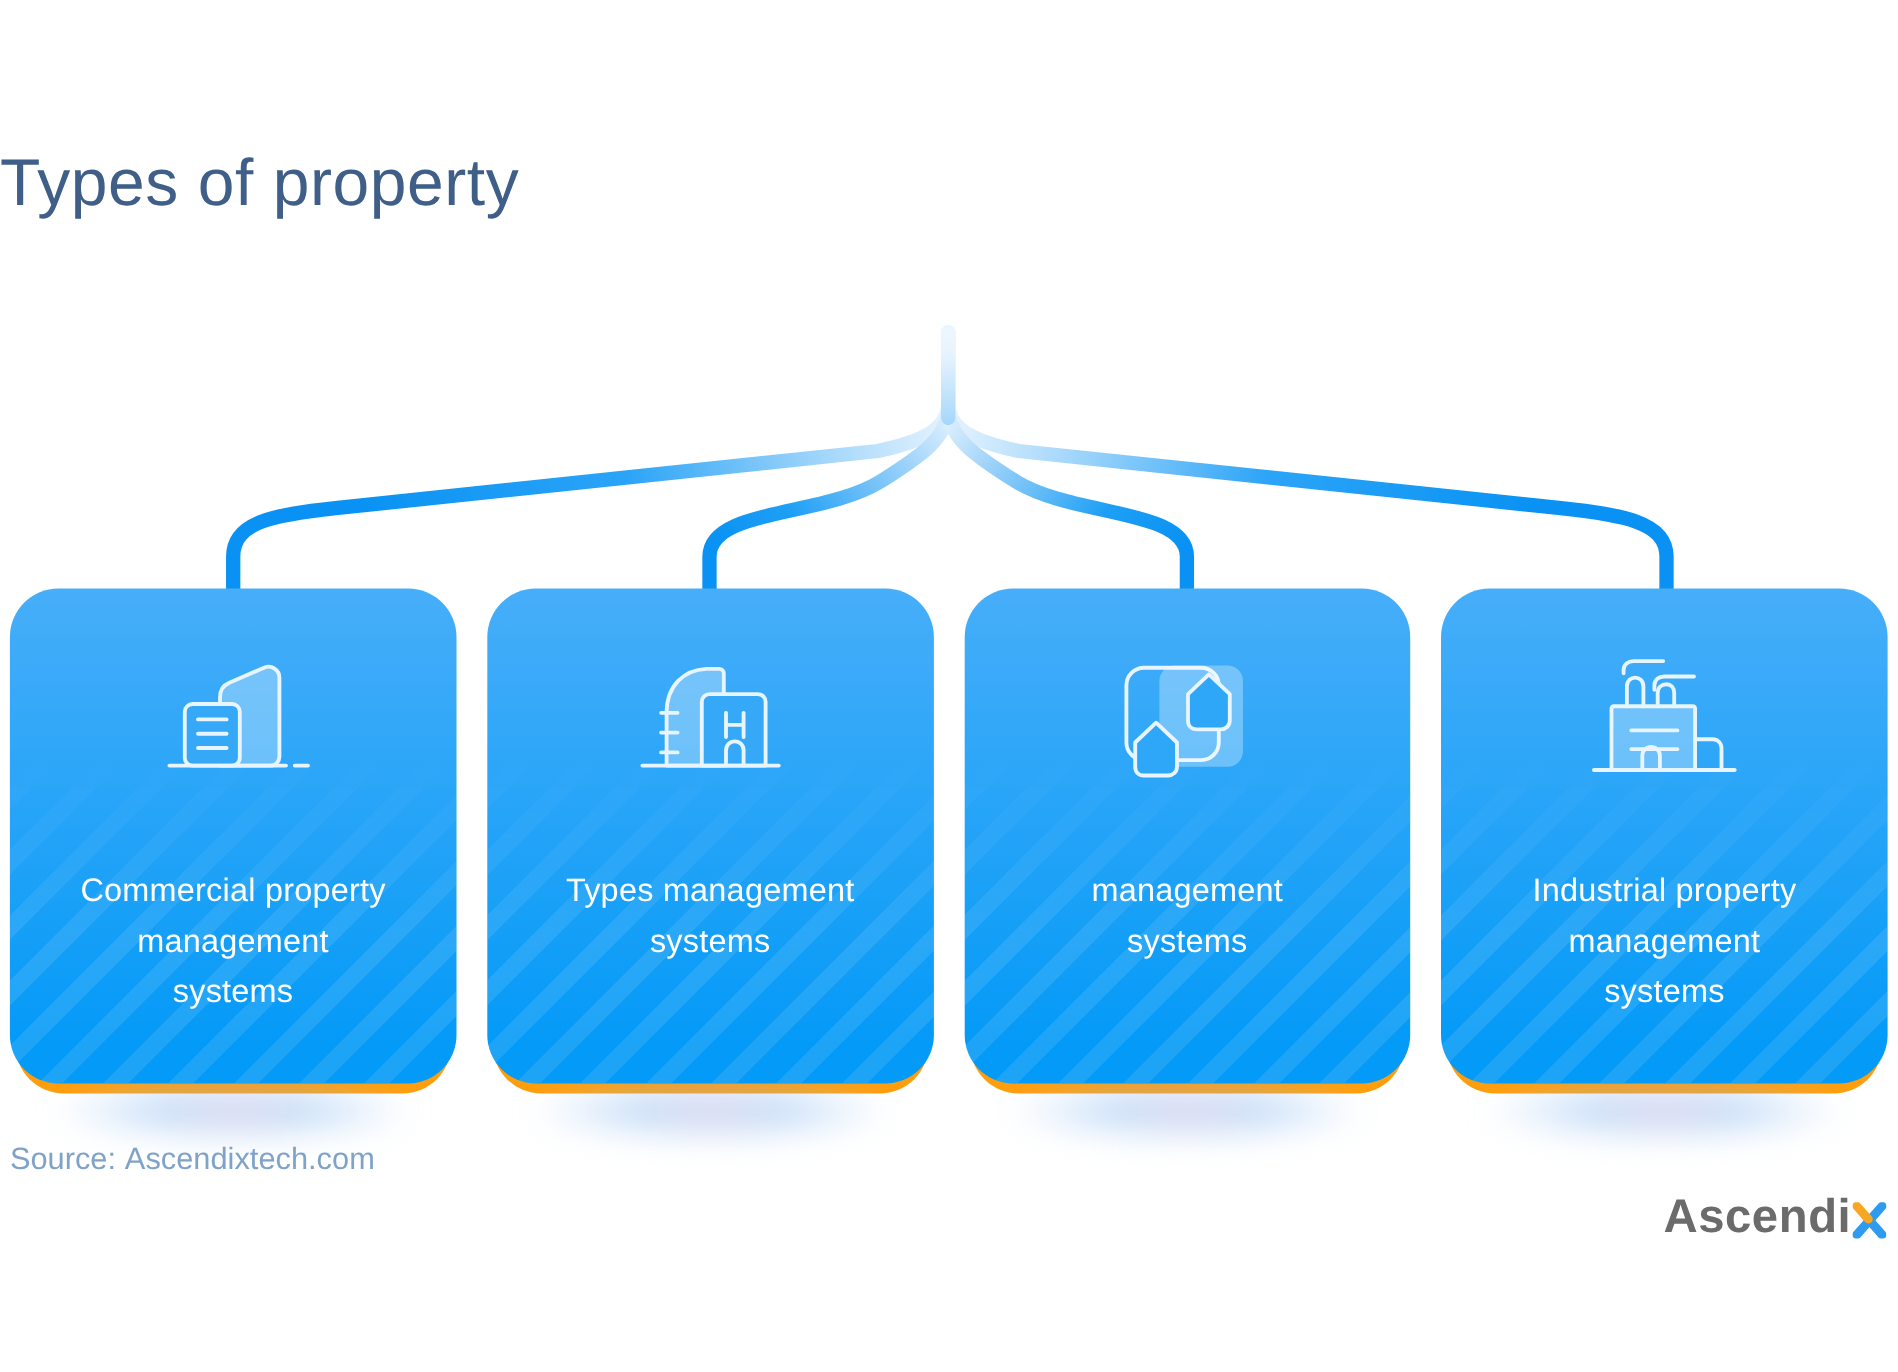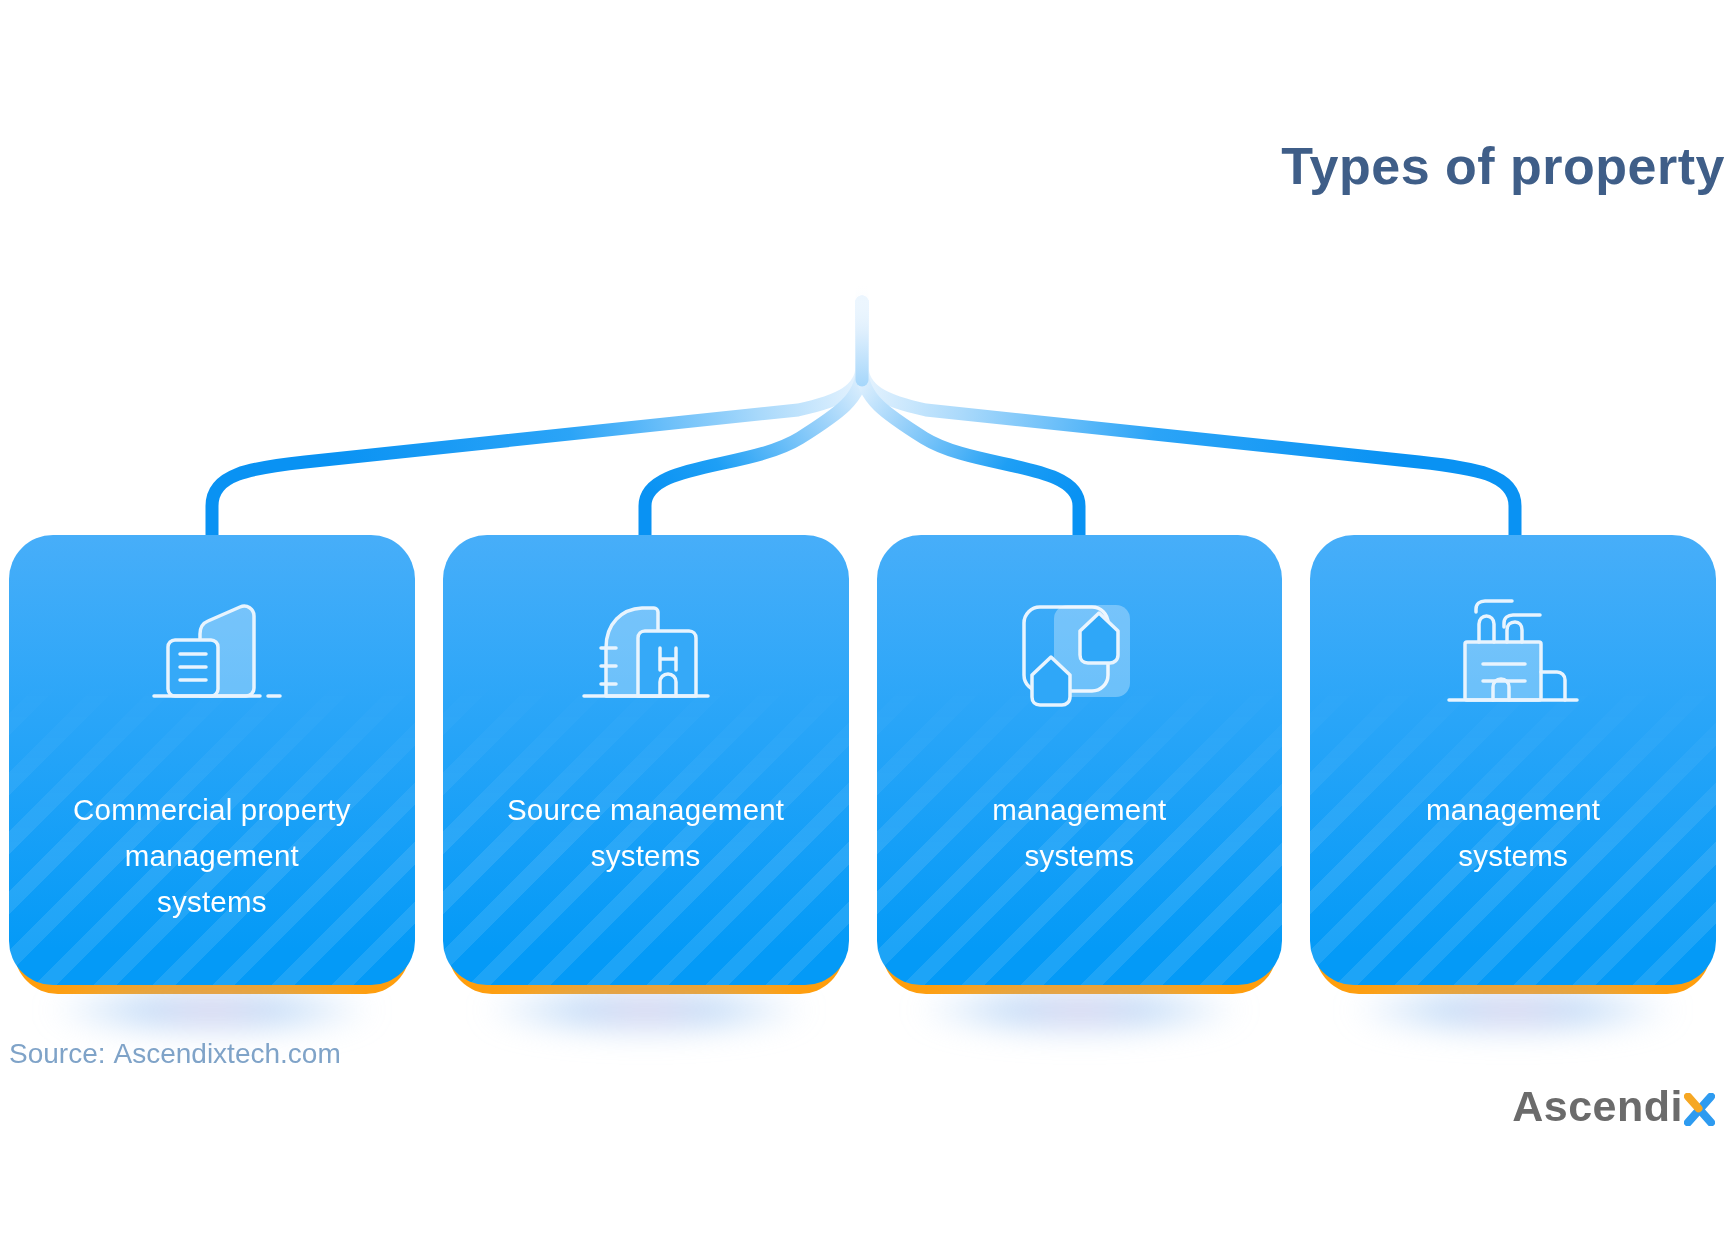--- a/index.html
+++ b/index.html
@@ -3,21 +3,21 @@
 <meta charset="utf-8">
 <style>
   html,body{margin:0;padding:0;background:#ffffff;}
   .page{
     position:relative;width:1725px;height:1247px;overflow:hidden;
     background:#ffffff;font-family:"Liberation Sans",sans-serif;
   }
   
   .title{
     position:absolute;top:122px;left:0;width:100%;
-    text-align:right;font-weight:700;font-size:52px;line-height:88px;
+    text-align:left;font-weight:400;font-size:60px;line-height:88px;
     color:var(--title,#3F5E88);letter-spacing:.5px;z-index:3;
   }
   
   .connectors{position:absolute;inset:0;z-index:1;pointer-events:none;}
   
   .cards-row{
     position:absolute;left:9px;right:9px;top:535px;height:450px;
     display:flex;gap:28px;z-index:2;
   }
   .card-wrap{position:relative;flex:1;}
@@ -140,21 +140,21 @@
             <svg width="140" height="120" viewBox="0 0 140 120" fill="none" stroke="#E8F4FE" stroke-width="3.5" stroke-linecap="round" stroke-linejoin="round">
     <path d="M30 100 V52 C30 27 46 13 66 12 L78 12 C80 12 82 14 82 16 V100 Z" fill="rgba(255,255,255,0.30)"></path>
     <path d="M25 52 H40 M25 70 H40 M25 88 H40"></path>
     <path d="M62 100 V42 C62 38 65 35 69 35 H113 C117 35 120 38 120 42 V100 Z" fill="#35A9F8"></path>
     <path d="M84 52 V74 M100 52 V74 M84 63 H100"></path>
     <path d="M84 100 V86 C84 81.5 87.5 78 92 78 C96.5 78 100 81.5 100 86 V100"></path>
     <path d="M8 100 H132"></path>
   </svg>
           </div>
       <div class="card-label">
-            <div>Source management</div>
+            <div>Types management</div>
             <div>systems</div>
           </div>
     </div>
   </div>
 
   <div class="card-wrap">
     <div class="card-accent"></div>
     <div class="card-glow"></div>
     <div class="card">
       <div class="card-icon">
@@ -183,20 +183,21 @@
     <path d="M50 104 V91 C50 86.5 53.5 83 58 83 C62.5 83 66 86.5 66 91 V104"></path>
     <path d="M98 76 H114 C118.5 76 122 79.5 122 84 V104"></path>
     <path d="M36 46 V28 C36 23 39.5 20 43.5 20 C47.5 20 51 23 51 28 V46"></path>
     <path d="M64 46 V34 C64 29 67.5 26 72 26 C76 26 79 29 79 34 V46"></path>
     <path d="M33 16 V13 C33 8 37 5 42 5 H69"></path>
     <path d="M61 31 V27 C61 22 65 19 70 19 H97"></path>
     <path d="M6 104 H134"></path>
   </svg>
           </div>
       <div class="card-label">
+            <div>Industrial property</div>
             <div>management</div>
             <div>systems</div>
           </div>
     </div>
   </div>
 </div>
 
   <div class="source">
     <span>Source:</span><span>Ascendixtech.com</span>
   </div>

